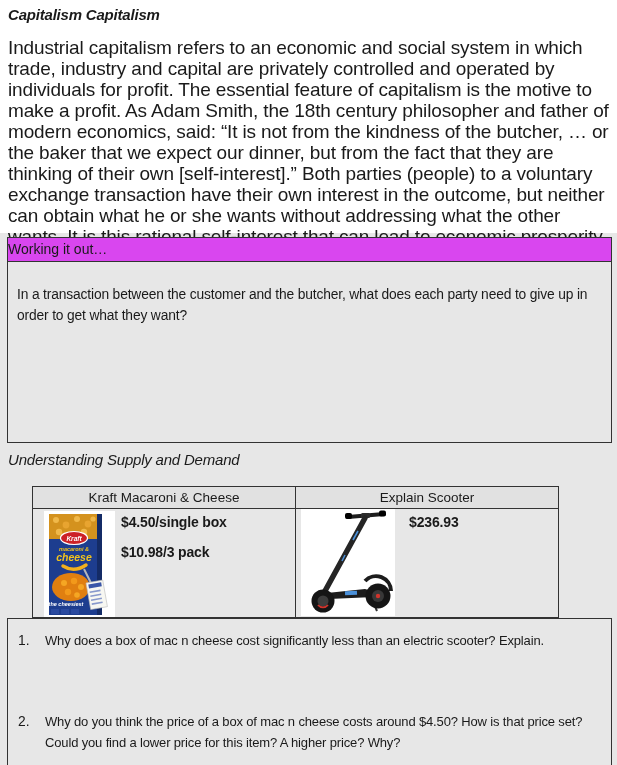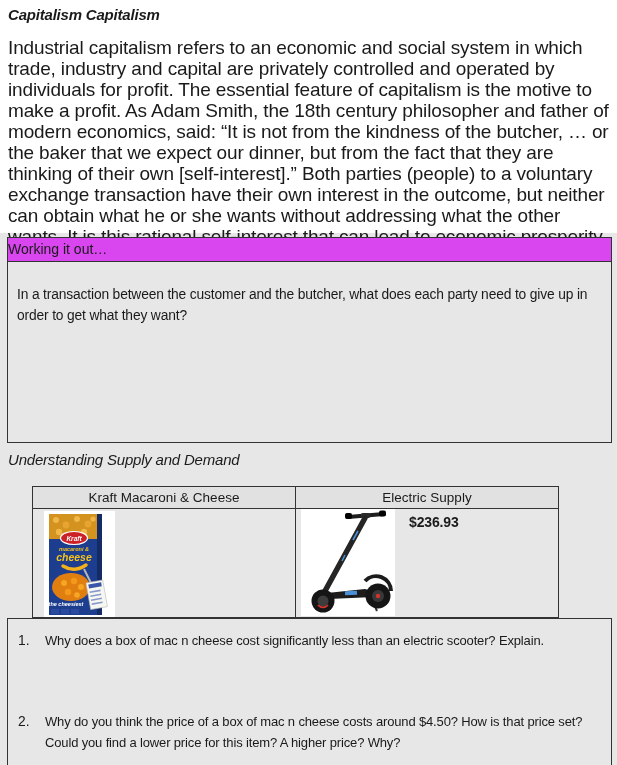--- a/index.html
+++ b/index.html
@@ -88,21 +88,21 @@
   <div class="working-body">
     <p class="prompt">In a transaction between the customer and the butcher, what does each party need to give up in order to get what they want?</p>
   </div>
 </div>
 
 <h2 class="section-title">Understanding Supply and Demand</h2>
 
 <div class="product-table">
   <div class="product-header-row">
     <div class="product-header-cell">Kraft Macaroni &amp; Cheese</div>
-    <div class="product-header-cell">Electric Supply</div>
+    <div class="product-header-cell">Explain Scooter</div>
   </div>
   <div class="product-body-row">
 
     <div class="product-cell">
       <div class="product-img img-kraft">
         <svg width="71" height="106" viewBox="0 0 71 106" xmlns="http://www.w3.org/2000/svg">
           <rect x="0" y="0" width="71" height="106" fill="#ffffff"></rect>
           <rect x="5" y="3" width="53" height="101" fill="#1d3d8f"></rect>
           <rect x="53" y="3" width="5" height="101" fill="#142b66"></rect>
           <rect x="5" y="3" width="48" height="25" fill="#d4921e"></rect>
@@ -132,20 +132,24 @@
             <rect x="2" y="9" width="11" height="1.6" fill="#8899cc"></rect>
             <rect x="2" y="13" width="11" height="1.6" fill="#8899cc"></rect>
             <rect x="2" y="17" width="11" height="1.6" fill="#8899cc"></rect>
             <rect x="2" y="21" width="11" height="1.6" fill="#8899cc"></rect>
           </g>
           <text x="22" y="95" text-anchor="middle" font-size="5.5" font-weight="bold" font-style="italic" fill="#ffffff" font-family="Liberation Sans, sans-serif">the cheesiest</text>
           <rect x="7" y="98" width="8" height="5" fill="#2a4aa0"></rect>
             <rect x="17" y="98" width="8" height="5" fill="#2a4aa0"></rect>
             <rect x="27" y="98" width="8" height="5" fill="#2a4aa0"></rect>
         </svg>
+      </div>
+      <div class="price-block-left">
+        <div class="price">$4.50/single box</div>
+        <div class="price">$10.98/3 pack</div>
       </div>
     </div>
 
     <div class="product-cell">
       <div class="product-img img-scooter">
         <svg width="94" height="107" viewBox="0 0 94 107" xmlns="http://www.w3.org/2000/svg">
           <rect x="0" y="0" width="94" height="107" fill="#ffffff"></rect>
           <line x1="47" y1="8" x2="83" y2="5" stroke="#1e1e1e" stroke-width="4" stroke-linecap="round"></line>
           <rect x="44" y="4" width="7" height="6" rx="2" fill="#000000"></rect>
           <rect x="78" y="1.5" width="7" height="6" rx="2" fill="#000000"></rect>

